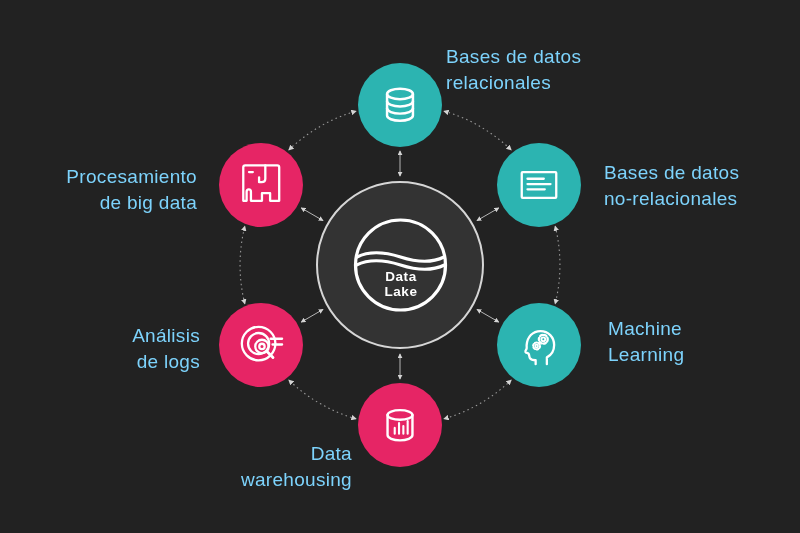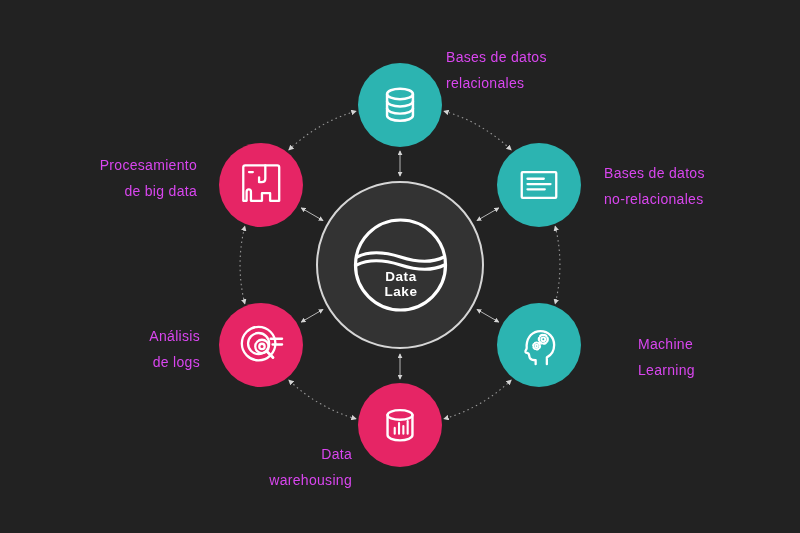--- a/index.html
+++ b/index.html
@@ -36,22 +36,22 @@
     text-align:center;
     color:#ffffff;
     font-size:13.5px;
     line-height:15px;
     font-weight:bold;
     letter-spacing:.6px;
     white-space:pre-line;
   }
   .label{
     position:absolute;
-    color:#d946ef;
-    font-size:14px;
+    color:#7dd3fc;
+    font-size:19px;
     line-height:26px;
     letter-spacing:.3px;
     white-space:pre-line;
   }
   .label.right{text-align:right;}
 </style>
 </head>
 <body>
 
 <div id="stage">
@@ -121,21 +121,21 @@
     <svg width="46" height="46" viewBox="0 0 48 48">
       <g stroke="#fff" stroke-width="2.4" fill="none" stroke-linecap="round" stroke-linejoin="round">
         <path d="M20.5 44 V39.8 C17.5 39.8 15.6 39.2 14.5 37.6 C13.5 36.2 14.2 34.3 13 33 C12.1 32 10.4 32.3 9.9 31.2 C9.5 30.2 10.4 29.2 10.9 28.3 C11.5 27.2 11 25.8 11.1 24.2 C11.7 15.6 17.3 9.5 25.6 9.5 C33.8 9.5 39.8 15.8 39.8 24 C39.8 30.2 36.6 34.6 32.2 36.9 V44"></path>
         <circle cx="28.5" cy="18" r="2" stroke-width="2"></circle>
         <circle cx="28.5" cy="18" r="4.6" stroke-width="2.4" stroke-dasharray="2.4 2"></circle>
         <circle cx="21.5" cy="25" r="1.5" stroke-width="1.8"></circle>
         <circle cx="21.5" cy="25" r="3.6" stroke-width="2.2" stroke-dasharray="2 1.7"></circle>
       </g>
     </svg>
   </div>
-  <div class="label" style="left:608px;top:331px;margin-left:30px;">Machine
+  <div class="label" style="left:608px;top:316px;">Machine
 Learning</div>
 
   <div class="node pink" style="left:358px;top:383px;">
     <svg width="46" height="46" viewBox="0 0 48 48">
       <g stroke="#fff" stroke-width="2.5" fill="none" stroke-linecap="round">
         <ellipse cx="24" cy="13.5" rx="13" ry="5"></ellipse>
         <path d="M11 13.5 V34.5 C11 37.5 16.8 40 24 40 C31.2 40 37 37.5 37 34.5 V13.5"></path>
         <line x1="18.5" y1="33" x2="18.5" y2="27" stroke-width="2.2"></line>
         <line x1="23" y1="33" x2="23" y2="22" stroke-width="2.2"></line>
         <line x1="27.5" y1="33" x2="27.5" y2="25" stroke-width="2.2"></line>
@@ -164,16 +164,16 @@
 
   <div class="node pink" style="left:219.4px;top:143px;">
     <svg width="46" height="46" viewBox="0 0 48 48">
       <g stroke="#fff" stroke-width="2.4" fill="none" stroke-linecap="round" stroke-linejoin="round">
         <path d="M5.5 40.5 V5.5 Q5.5 3.5 7.5 3.5 H41 Q43 3.5 43 5.5 V40.5 H33.5 V32.5 H25 V40.5 H13.5 V31 Q13.5 28.5 11.3 28.5 Q9 28.5 9 31 V40.5 Z"></path>
         <line x1="11.5" y1="10.5" x2="15.5" y2="10.5"></line>
         <path d="M28.5 3.5 V17.5 Q28.5 21 24.5 21 H22 V16"></path>
       </g>
     </svg>
   </div>
-  <div class="label right" style="right:603px;top:152px;text-align:right;">Procesamiento
+  <div class="label right" style="right:603px;top:164px;text-align:right;">Procesamiento
 de big data</div>
 
 </div>
 
 </body></html>

